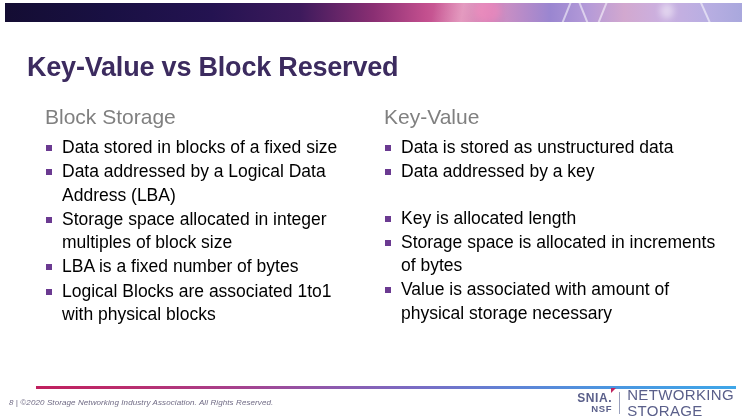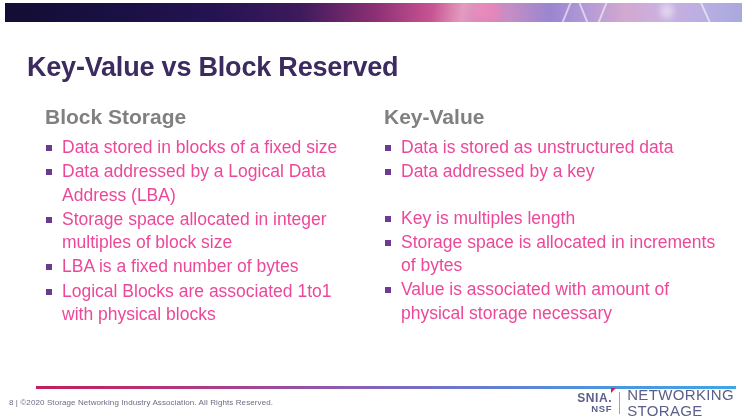--- a/index.html
+++ b/index.html
@@ -92,37 +92,37 @@
     display: flex;
   }
   .col {
     box-sizing: border-box;
   }
   .col.left  { width: 372px; padding-left: 45px; padding-right: 10px; }
   .col.right { width: 370px; padding-left: 12px; padding-right: 8px; }
 
   .col-head {
     font-size: 21px;
-    font-weight: bold;
+    font-weight: normal;
     color: #808080;
     margin: 0 0 7px 0;
     line-height: 1.15;
   }
 
   ul.bullets {
     list-style: none;
     margin: 0;
     padding: 0;
   }
   ul.bullets li {
     position: relative;
     padding-left: 17px;
     font-size: 17.5px;
     line-height: 1.33;
-    color: #ec4899;
+    color: #000000;
     margin-bottom: 1px;
   }
   ul.bullets li::before {
     content: "";
     position: absolute;
     left: 1px;
     top: 9px;
     width: 6px;
     height: 6px;
     background: #6b3a91;
@@ -152,20 +152,21 @@
       #3ea6e8 100%);
   }
   .footer-text {
     position: absolute;
     left: 9px;
     top: 398px;
     font-size: 8px;
     color: #6f6a84;
     letter-spacing: 0.1px;
     white-space: nowrap;
+    font-style: italic;
   }
 
   
   .logo {
     position: absolute;
     right: 8px;
     top: 391px;
     display: flex;
     align-items: center;
     height: 24px;
@@ -242,21 +243,21 @@
         <li>Logical Blocks are associated 1to1 with physical blocks</li>
       </ul>
     </div>
 
     <div class="col right">
       <div class="col-head">Key-Value</div>
       <ul class="bullets">
         <li>Data is stored as unstructured data</li>
         <li>Data addressed by a key</li>
         <li class="spacer"></li>
-        <li>Key is multiples length</li>
+        <li>Key is allocated length</li>
         <li>Storage space is allocated in increments of bytes</li>
         <li>Value is associated with amount of physical storage necessary</li>
       </ul>
     </div>
 
   </div>
 
   <div class="footer-rule"></div>
 
   <div class="footer-text">8 | ©2020 Storage Networking Industry Association. All Rights Reserved.</div>

